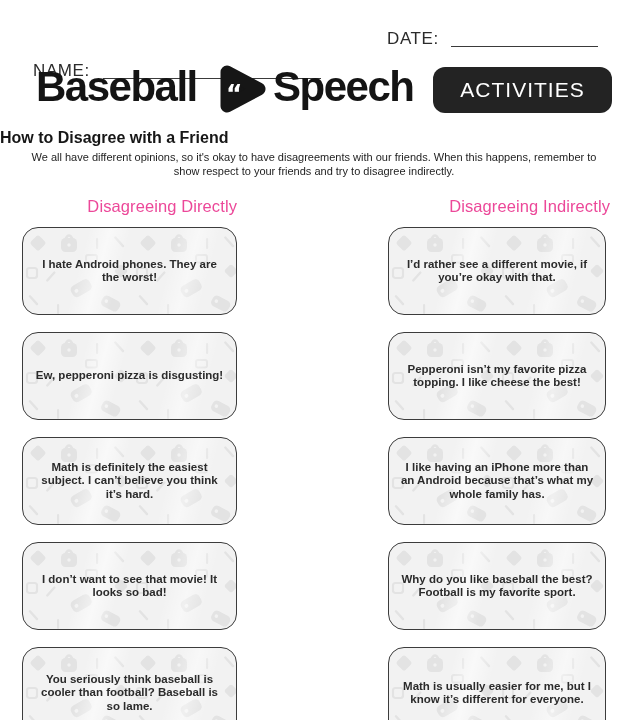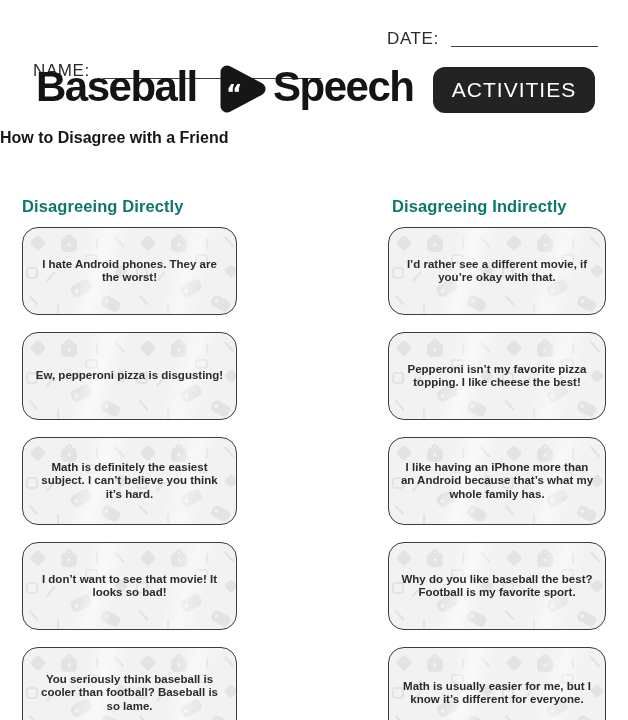--- a/index.html
+++ b/index.html
@@ -21,33 +21,33 @@
   .date-field  { left:354px; top:0; }
   .date-field .field-line { width:147px; margin-left:12px; }
   
   .logo-row { position:absolute; left:36px; top:60px; width:560px; height:58px; }
   .logo-word { position:absolute; top:2px; font-size:42px; font-weight:800; color:#141414; letter-spacing:-1.5px; line-height:1.2; }
   .logo-word.w1 { left:0; }
   .logo-word.w2 { left:237px; }
   .logo-icon { position:absolute; left:180px; top:1px; width:52px; height:56px; }
   .badge {
     position:absolute; left:397px; top:7px;
-    width:162px; height:46px;
+    width:179px; height:46px;
     background:#232323; border-radius:12px;
     display:flex; align-items:center; justify-content:center;
     color:#ffffff; font-size:21px; font-weight:500; letter-spacing:1px;
   }
   
   .ws-title { position:absolute; left:0; top:129px; width:628px; text-align:left;
     font-size:16px; font-weight:700; color:#161616; }
   .ws-intro { position:absolute; left:24px; top:151px; width:580px; text-align:center;
     font-size:11px; line-height:13.5px; color:#1d1d1d; }
   
-  .col-heading { position:absolute; top:197px; text-align:left;
-    font-size:16.5px; font-weight:700; color:#0f766e; letter-spacing:0.1px; }
+  .col-heading { position:absolute; top:197px; text-align:right;
+    font-size:16.5px; font-weight:400; color:#ec4899; letter-spacing:0.1px; }
   .col-heading.left  { left:22px;  width:215px; }
   .col-heading.right { left:392px; width:218px; }
   
   .card-col { position:absolute; top:227px; display:flex; flex-direction:column; gap:17px; }
   .card-col.left  { left:22px;  width:215px; }
   .card-col.right { left:388px; width:218px; }
   .card {
     position:relative;
     height:88px;
     background:#f2f2f2;
@@ -122,20 +122,21 @@
     <span class="logo-word w1">Baseball</span>
     <svg class="logo-icon" viewBox="0 0 52 56">
       <path d="M11 11 L43 28 L11 45 Z" fill="#161616" stroke="#161616" stroke-width="13" stroke-linejoin="round" stroke-linecap="round"></path>
       <text x="10" y="41" font-size="25" font-weight="bold" fill="#ffffff" font-family="DejaVu Sans, sans-serif">“</text>
     </svg>
     <span class="logo-word w2">Speech</span>
     <div class="badge">ACTIVITIES</div>
   </div>
 
   <div class="ws-title">How to Disagree with a Friend</div>
+  <div class="ws-intro">We all have different opinions, so it's okay to have disagreements with our friends. When this happens, remember to show respect to your friends and try to disagree indirectly.</div>
 
   <div class="col-heading left">Disagreeing Directly</div>
   <div class="col-heading right">Disagreeing Indirectly</div>
 
   <div class="card-col left">
     <div class="card">
       <svg class="card-pattern">
           <rect width="100%" height="100%" fill="url(#cardpat)"></rect>
         </svg>
       <div class="card-text">I hate Android phones. They are the worst!</div>

